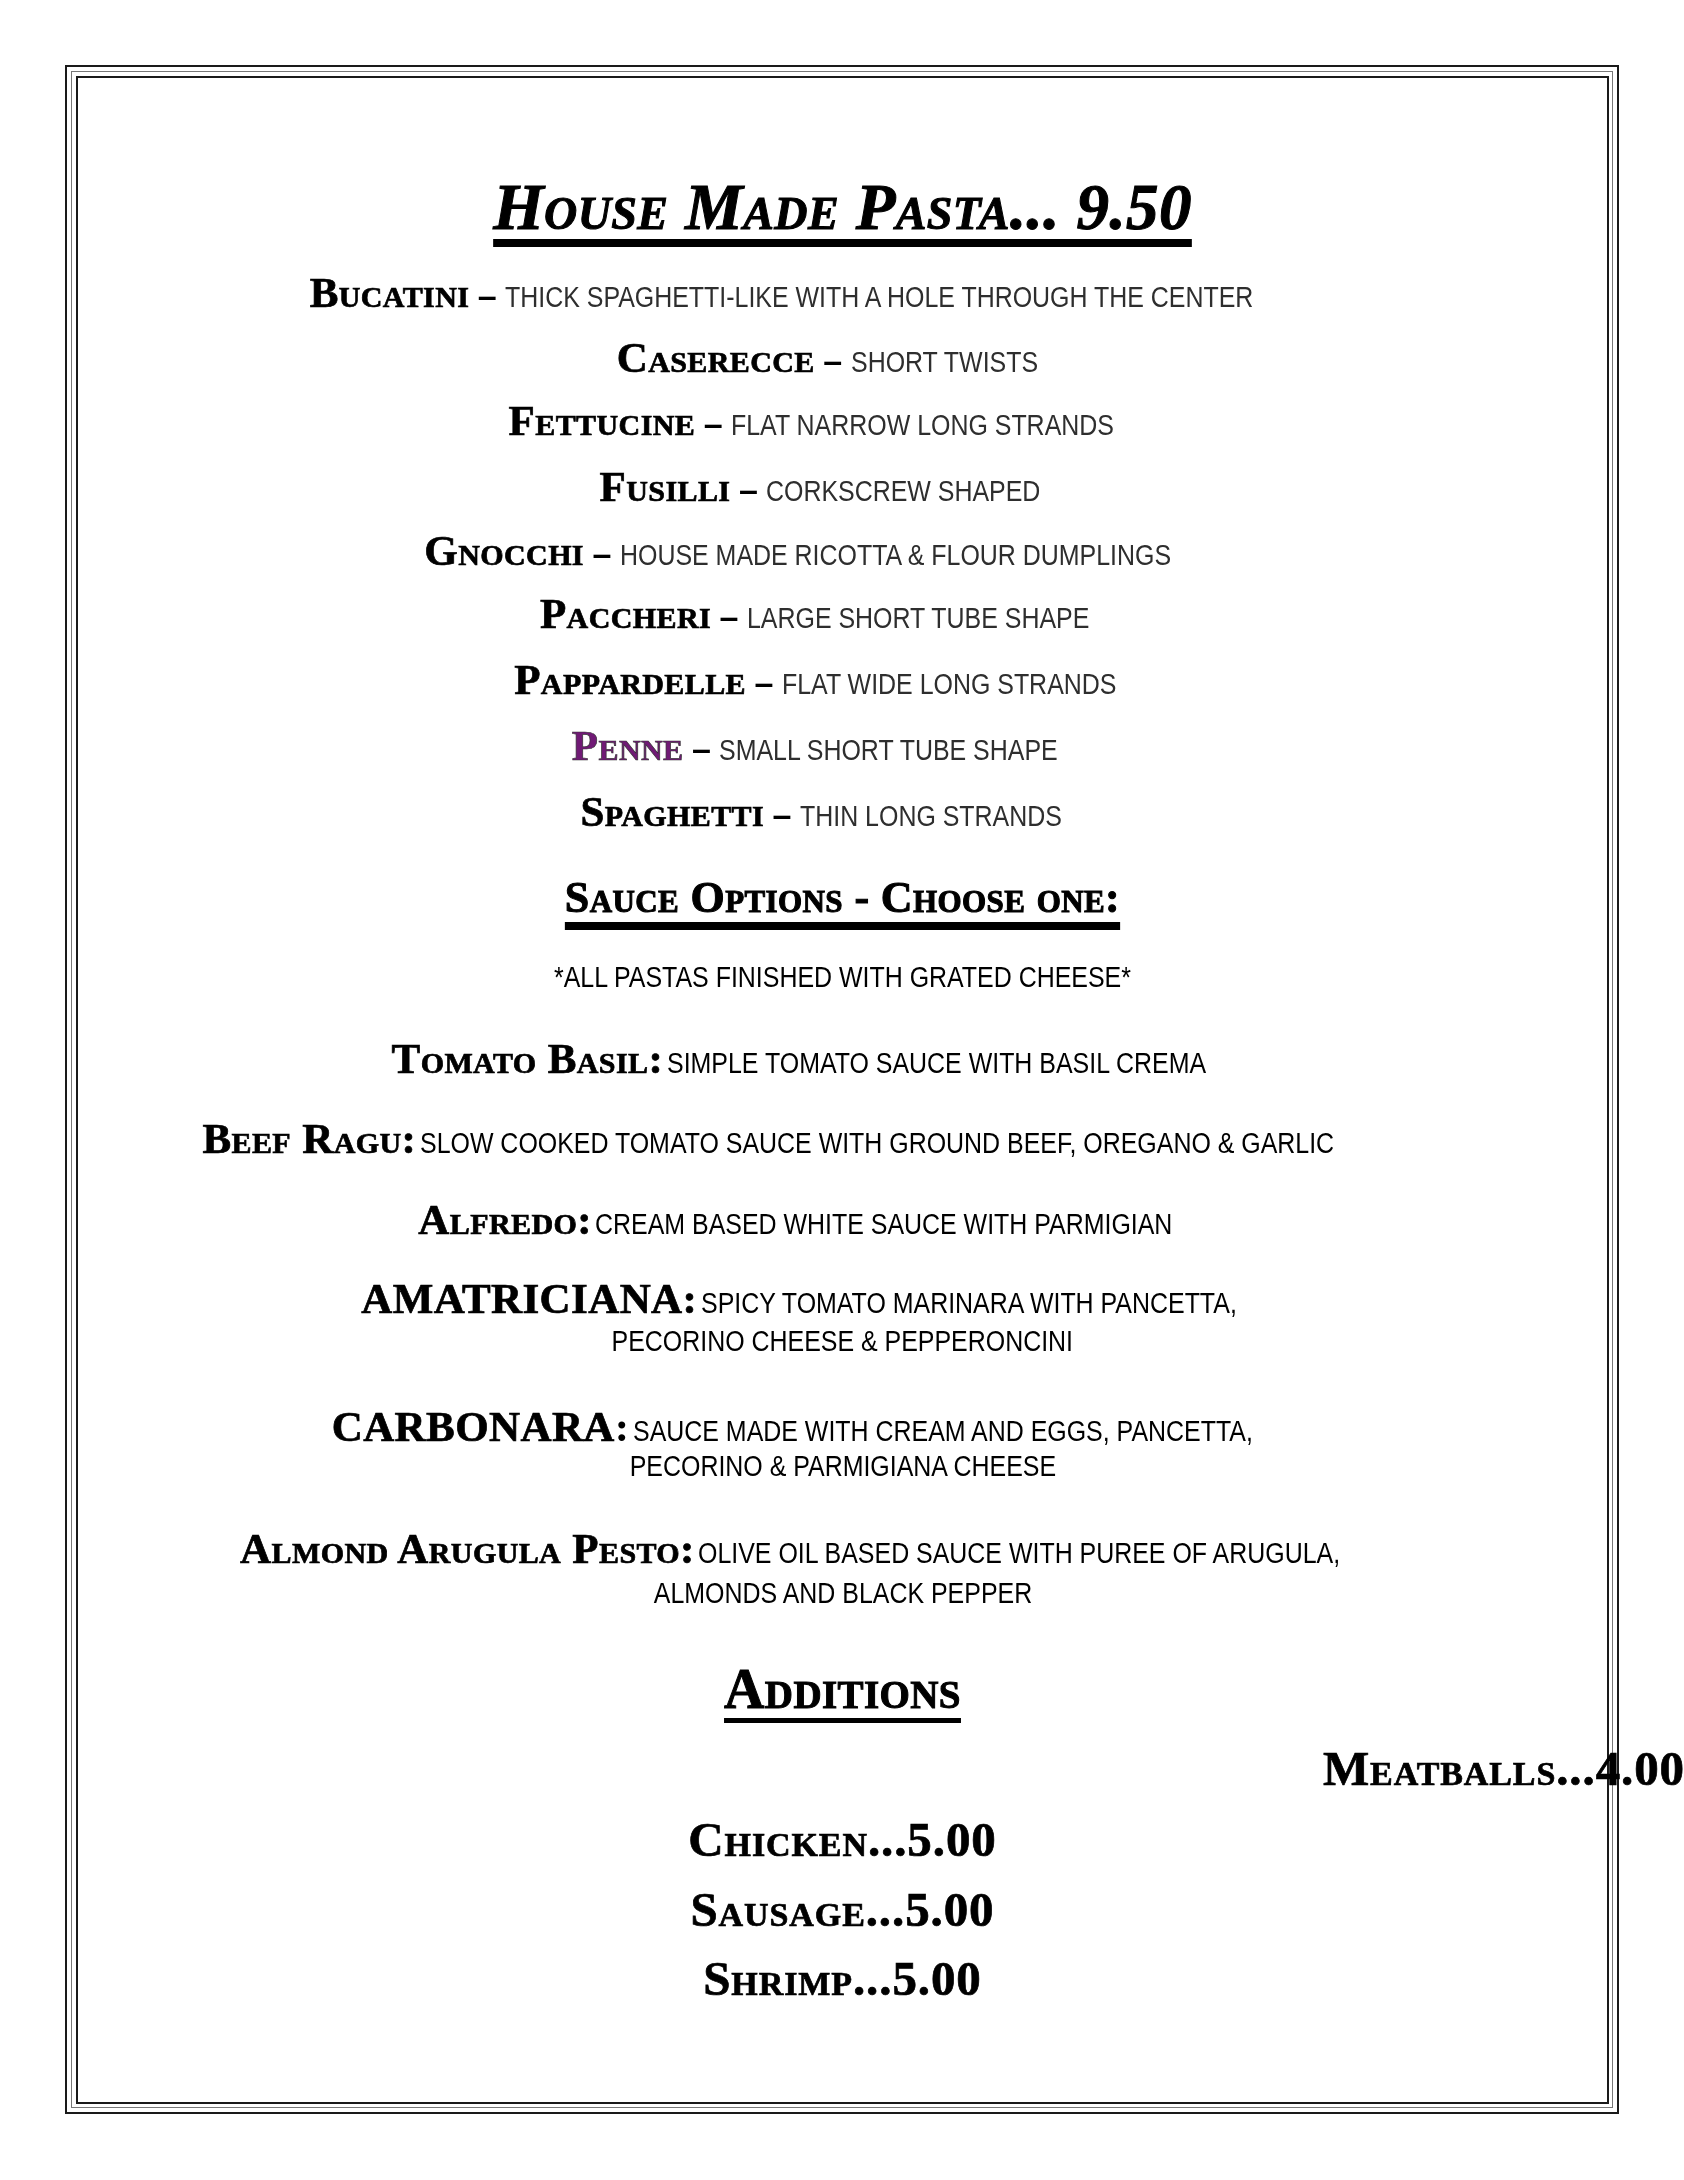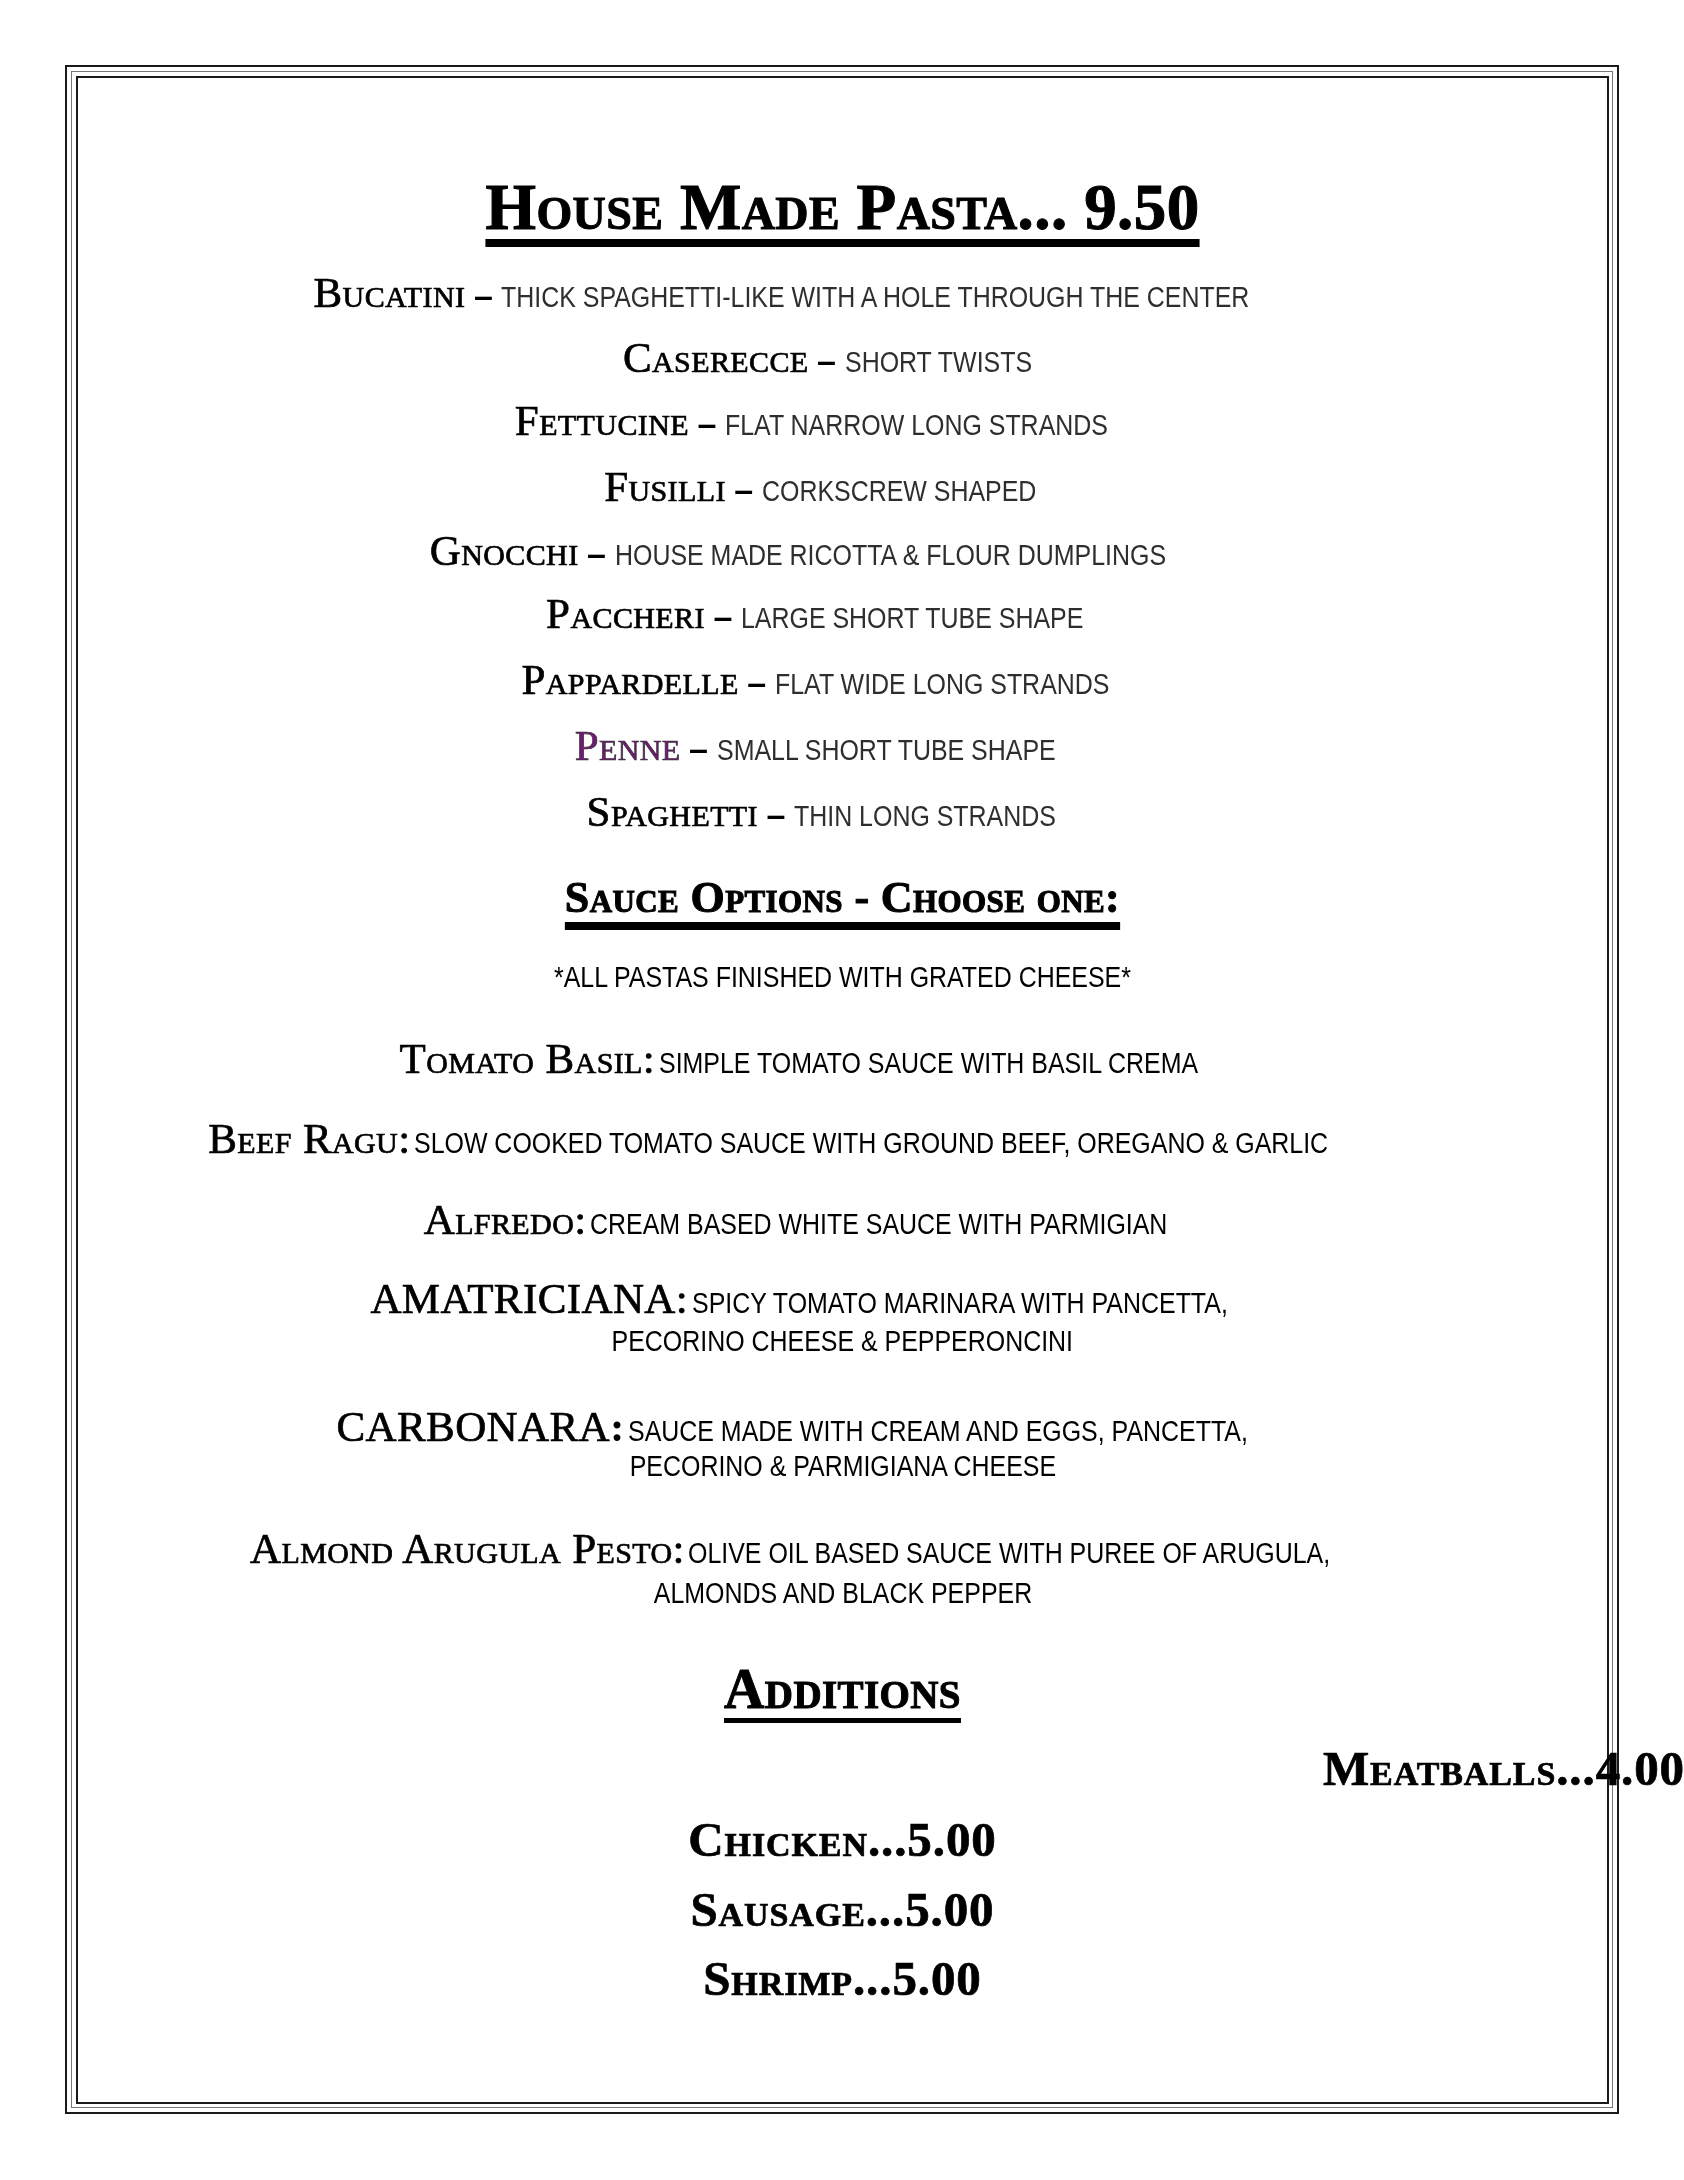--- a/index.html
+++ b/index.html
@@ -25,21 +25,21 @@
     font-weight: 900; font-variant: small-caps; color: #000;
     text-decoration: underline; text-decoration-thickness: 7.7px;
     text-underline-offset: 10.2px; letter-spacing: 0.4px;
     -webkit-text-stroke: 1px #000;
   }
   .h-pasta { font-size: 65px; }
   .h-sauce { font-size: 44px; }
   .h-add { font-size: 56px; text-decoration: underline; }
   .name {
     font-family: "Liberation Serif", "DejaVu Serif", serif;
-    font-weight: 400; font-variant: small-caps; color: #000;
+    font-weight: 700; font-variant: small-caps; color: #000;
     -webkit-text-stroke: 0.7px #000; font-size: 43px; letter-spacing: 0.4px;
   }
   .name.gray { color: #701a75; -webkit-text-stroke: 0.7px #333; }
   .dash {
     font-family: "Liberation Sans", sans-serif; font-weight: 700; font-size: 34px; color: #000;
     margin: 0 8.5px;
   }
   .desc {
     font-family: "Liberation Sans Narrow", "Liberation Sans", sans-serif;
     font-size: 29px; color: #2e2e2e; text-transform: uppercase;
@@ -59,21 +59,21 @@
   .colon { font-family: "Liberation Serif", serif; font-weight: 700; font-size: 43px; }
 </style>
 </head>
 <body>
 
 <div class="frame-outer">
   <div class="frame-mid"></div>
   <div class="frame-inner"></div>
 </div>
 
-<div class="row" style="top:175px;">
+<div class="row" style="top:175px;font-style:italic;">
   <span class="heading h-pasta">House Made Pasta... 9.50</span>
 </div>
 
 <div class="row" style="top:271px;">
   <span class="name">Bucatini</span><span class="dash">–</span><span class="desc">thick spaghetti-like with a hole through the center</span>
 </div>
 <div class="row" style="top:336px;">
   <span class="name">Caserecce</span><span class="dash">–</span><span class="desc">short twists</span>
 </div>
 <div class="row" style="top:399px;">

